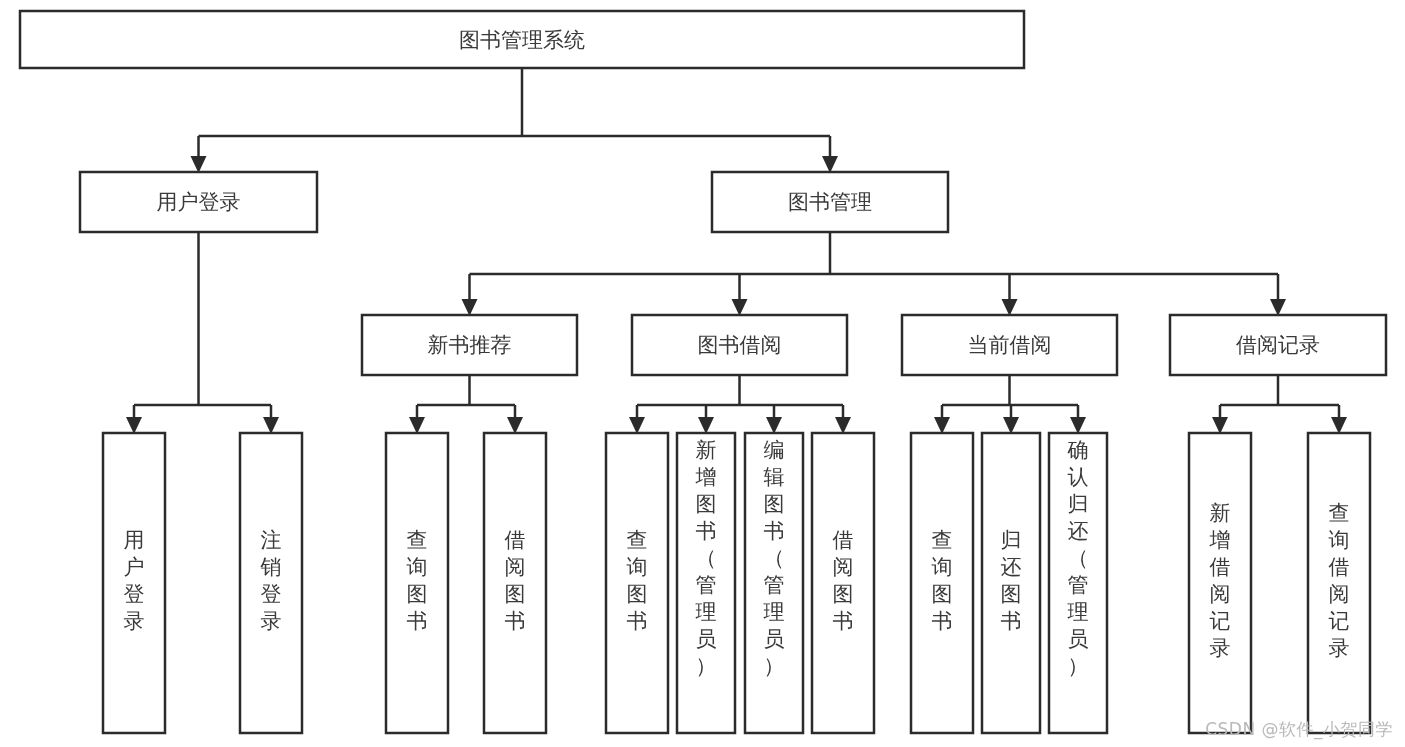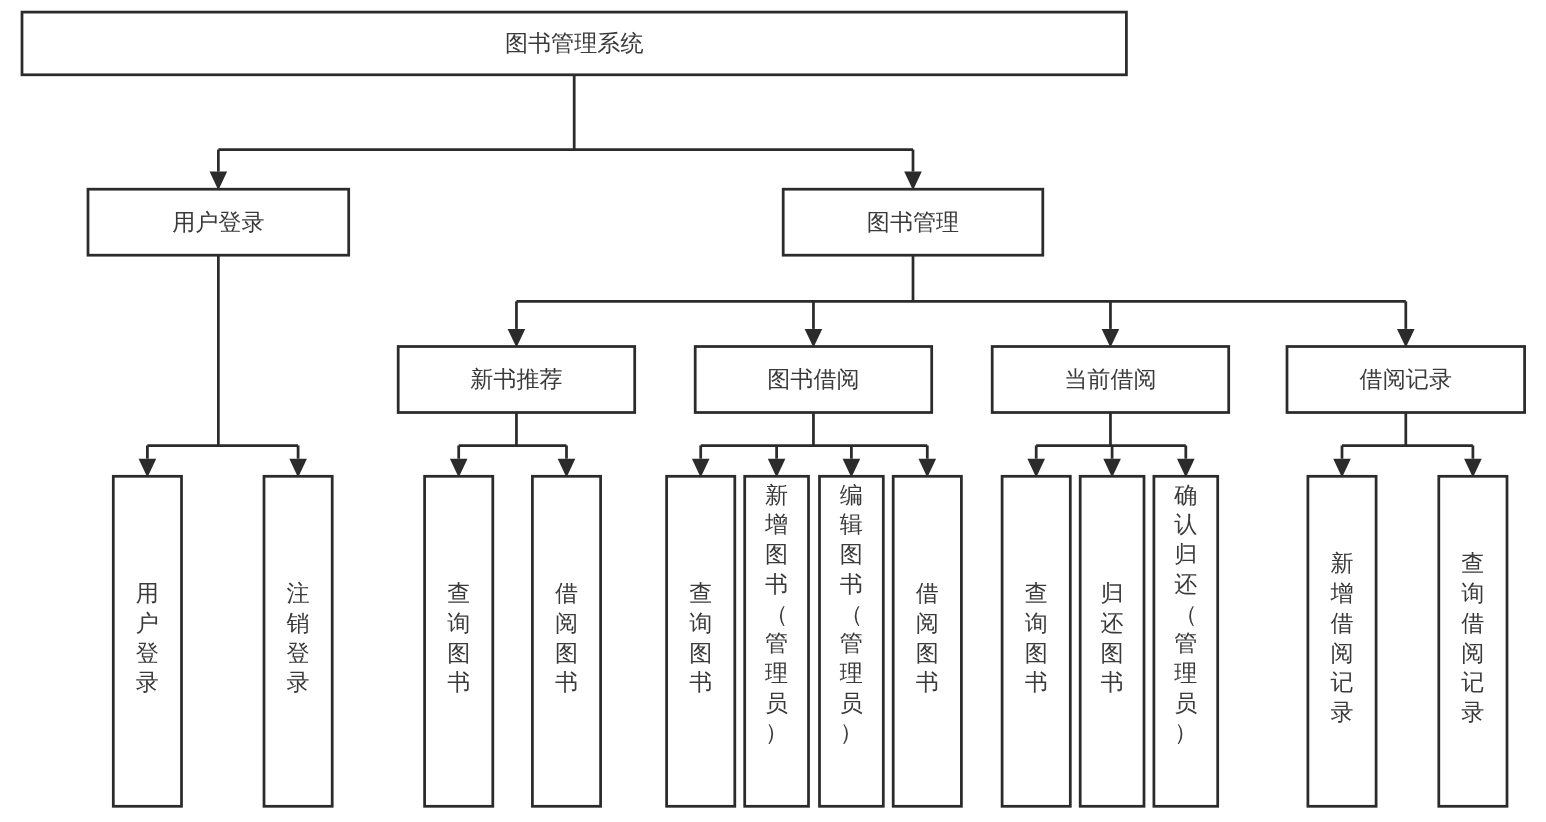--- a/index.html
+++ b/index.html
@@ -217,13 +217,14 @@
           <rect x="1189" y="433" width="62" height="300" class="node-box"></rect>
           <text x="1220" y="519.5" class="node-label-vertical"><tspan x="1220" dy="0">新</tspan><tspan x="1220" dy="27">增</tspan><tspan x="1220" dy="27">借</tspan><tspan x="1220" dy="27">阅</tspan><tspan x="1220" dy="27">记</tspan><tspan x="1220" dy="27">录</tspan></text>
         </g>
         <g>
           <rect x="1308" y="433" width="62" height="300" class="node-box"></rect>
           <text x="1339" y="519.5" class="node-label-vertical"><tspan x="1339" dy="0">查</tspan><tspan x="1339" dy="27">询</tspan><tspan x="1339" dy="27">借</tspan><tspan x="1339" dy="27">阅</tspan><tspan x="1339" dy="27">记</tspan><tspan x="1339" dy="27">录</tspan></text>
         </g>
       </g>
   </svg>
 
+  <div class="watermark">CSDN @软件_小贺同学</div>
 </div>
 
 </body></html>

